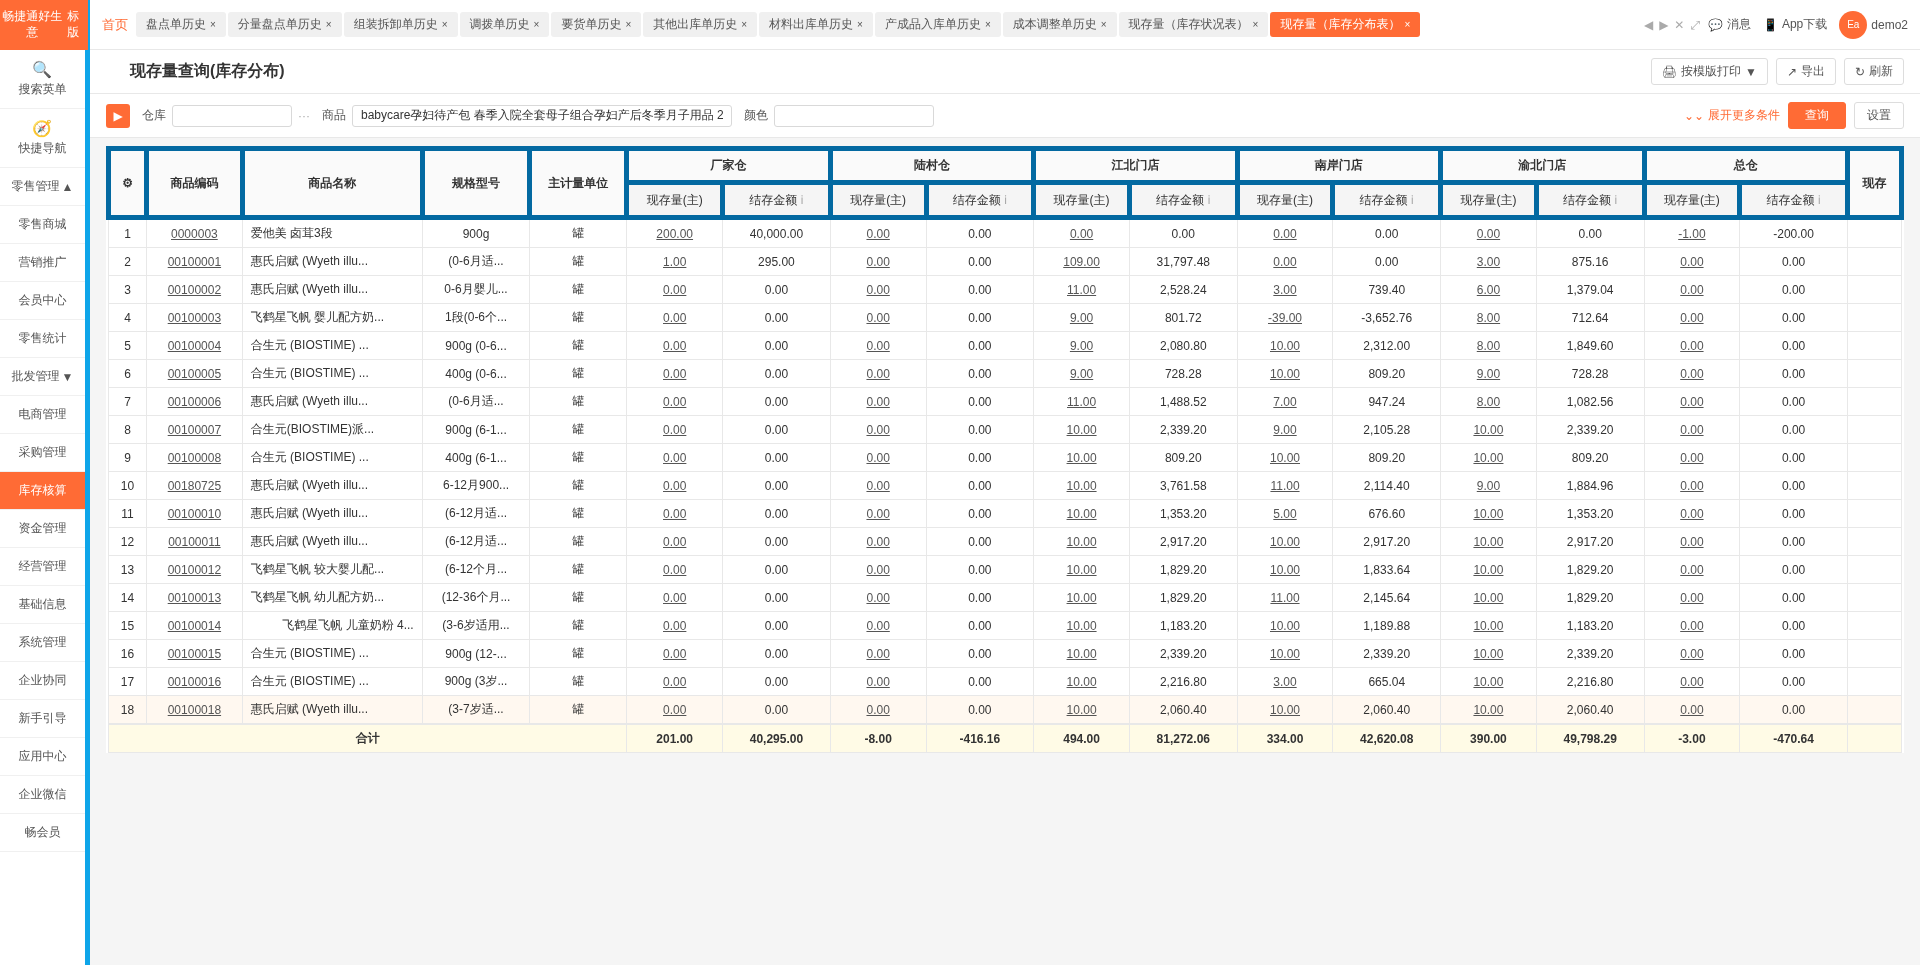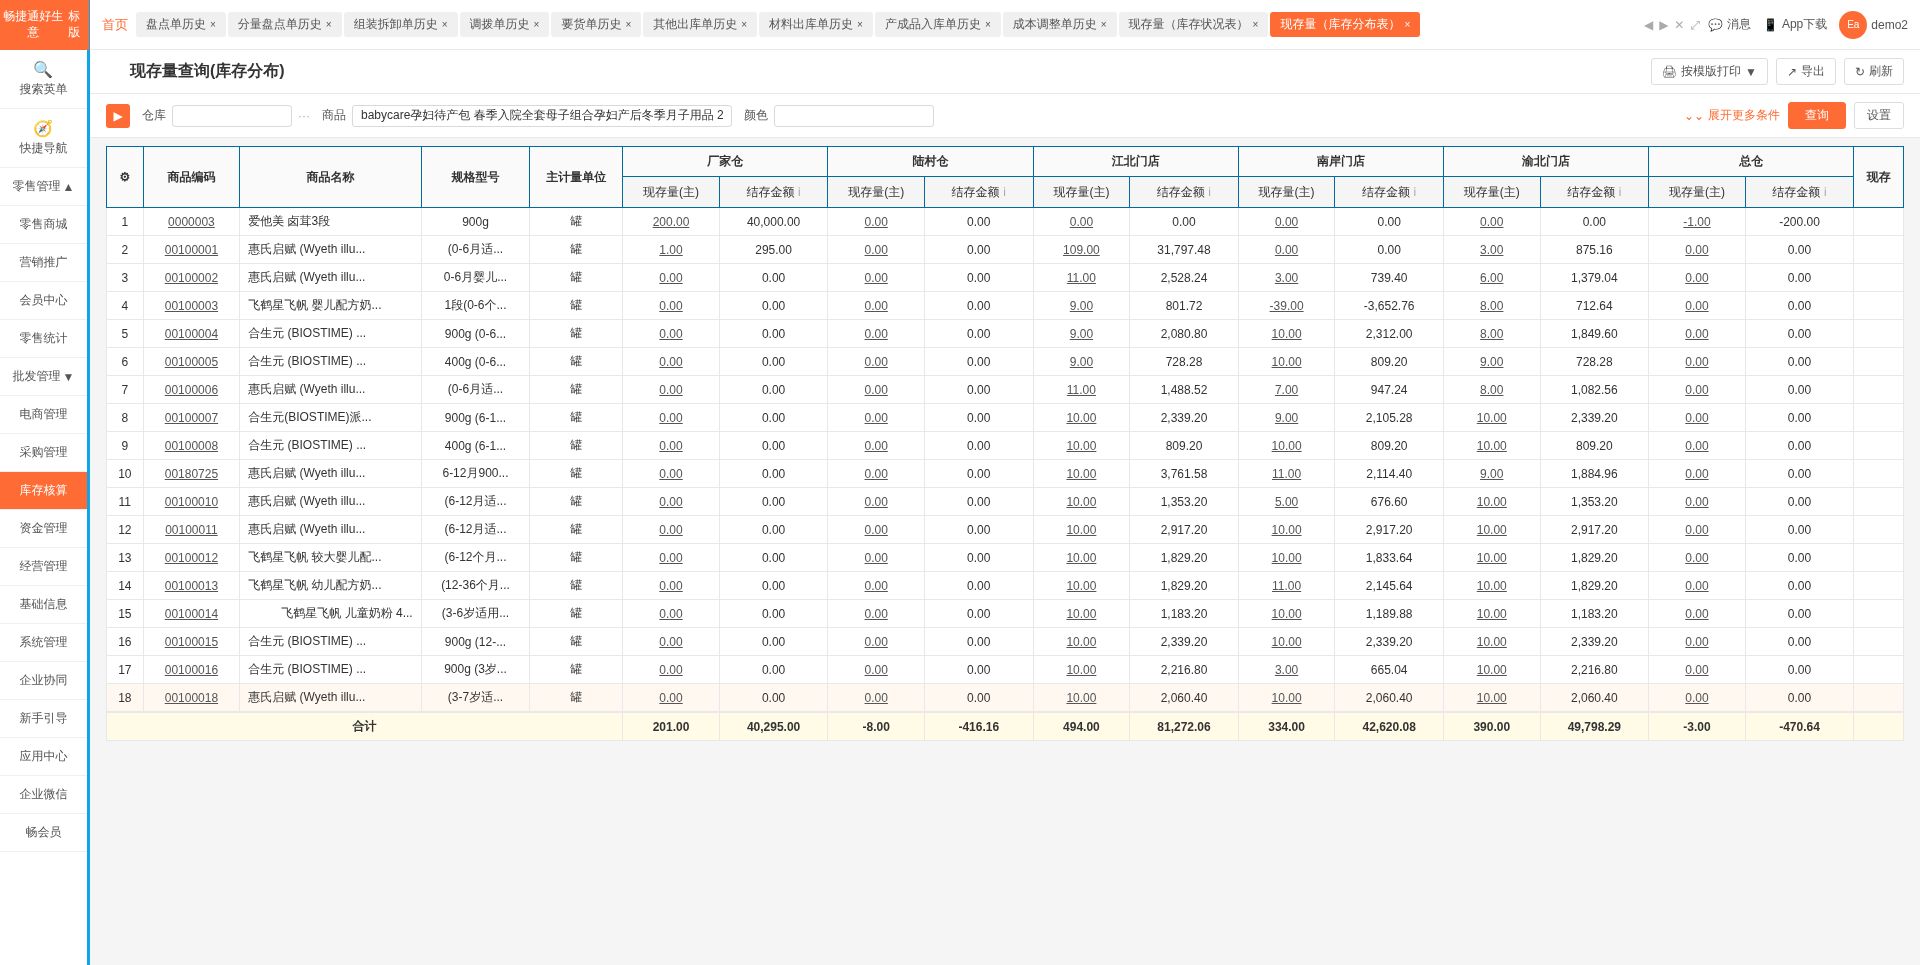--- a/index.html
+++ b/index.html
@@ -2,21 +2,21 @@
 <html><head>
   <meta charset="utf-8">
   <style>
     * { box-sizing: border-box; margin: 0; padding: 0; font-family: 'Microsoft YaHei', Arial, sans-serif; font-size: 12px; }
     body { background: #f5f5f5; display: flex; height: 965px; overflow: hidden; }
 
     
     .sidebar {
       width: 90px;
       background: #fff;
-      border-right: 3px solid #0ea5e9;
+      border-right: 5px solid #0ea5e9;
       display: flex;
       flex-direction: column;
       align-items: center;
       padding-top: 0;
       flex-shrink: 0;
     }
     .sidebar-logo {
       width: 90px;
       height: 50px;
       background: #ff6b35;
@@ -132,21 +132,21 @@
     
     .table-area { flex: 1; overflow: auto; padding: 8px 16px; }
     .data-table {
       width: 100%;
       border-collapse: collapse;
       background: #fff;
       font-size: 12px;
     }
     .data-table th {
       background: #f5f5f5;
-      border: 1px solid #0369a1;
+      border: 5px solid #0369a1;
       padding: 6px 8px;
       text-align: center;
       color: #333;
       font-weight: normal;
       white-space: nowrap;
     }
     .data-table td {
       border: 1px solid #e8e8e8;
       padding: 5px 8px;
       text-align: center;

